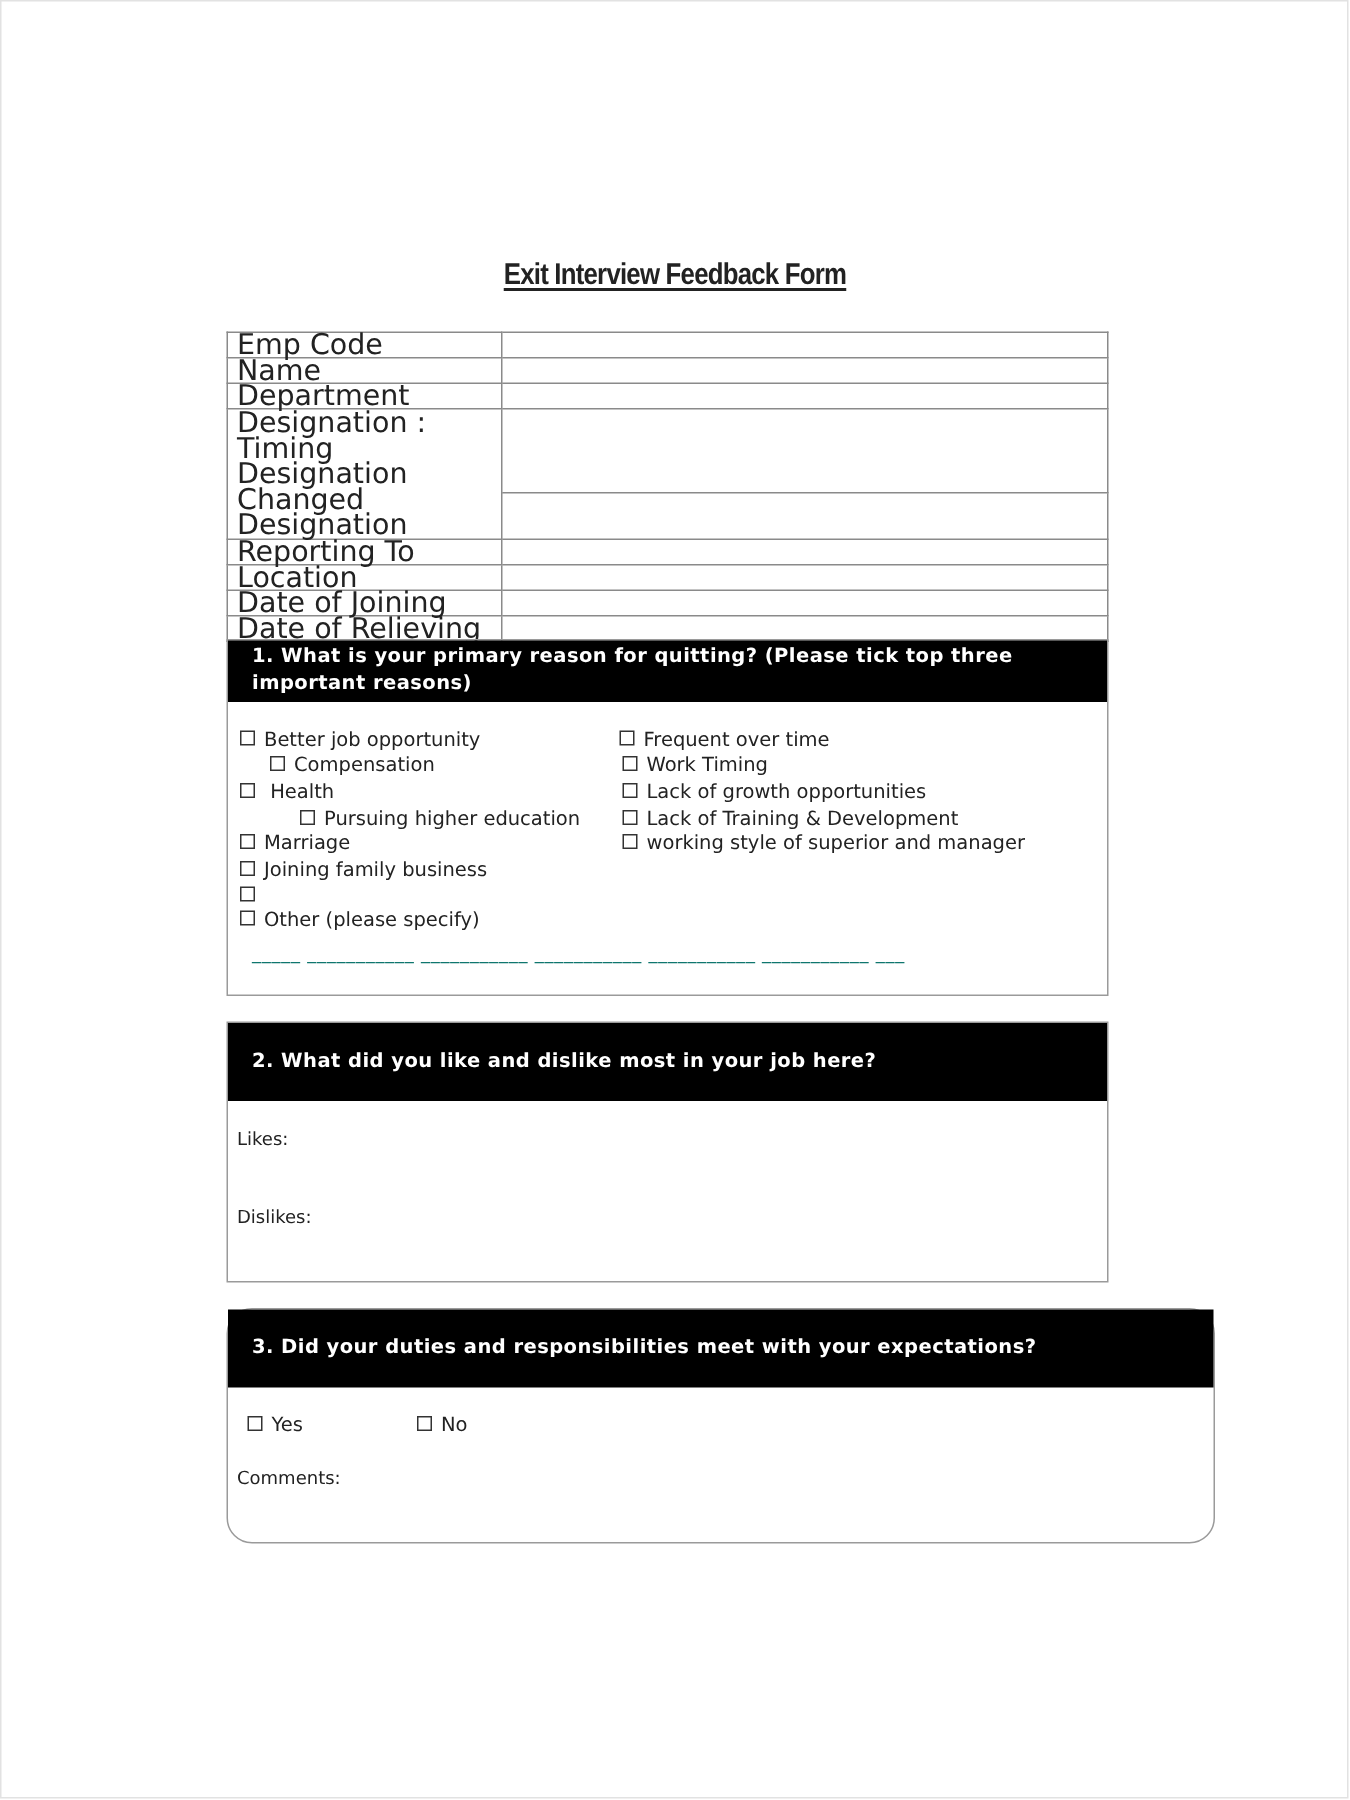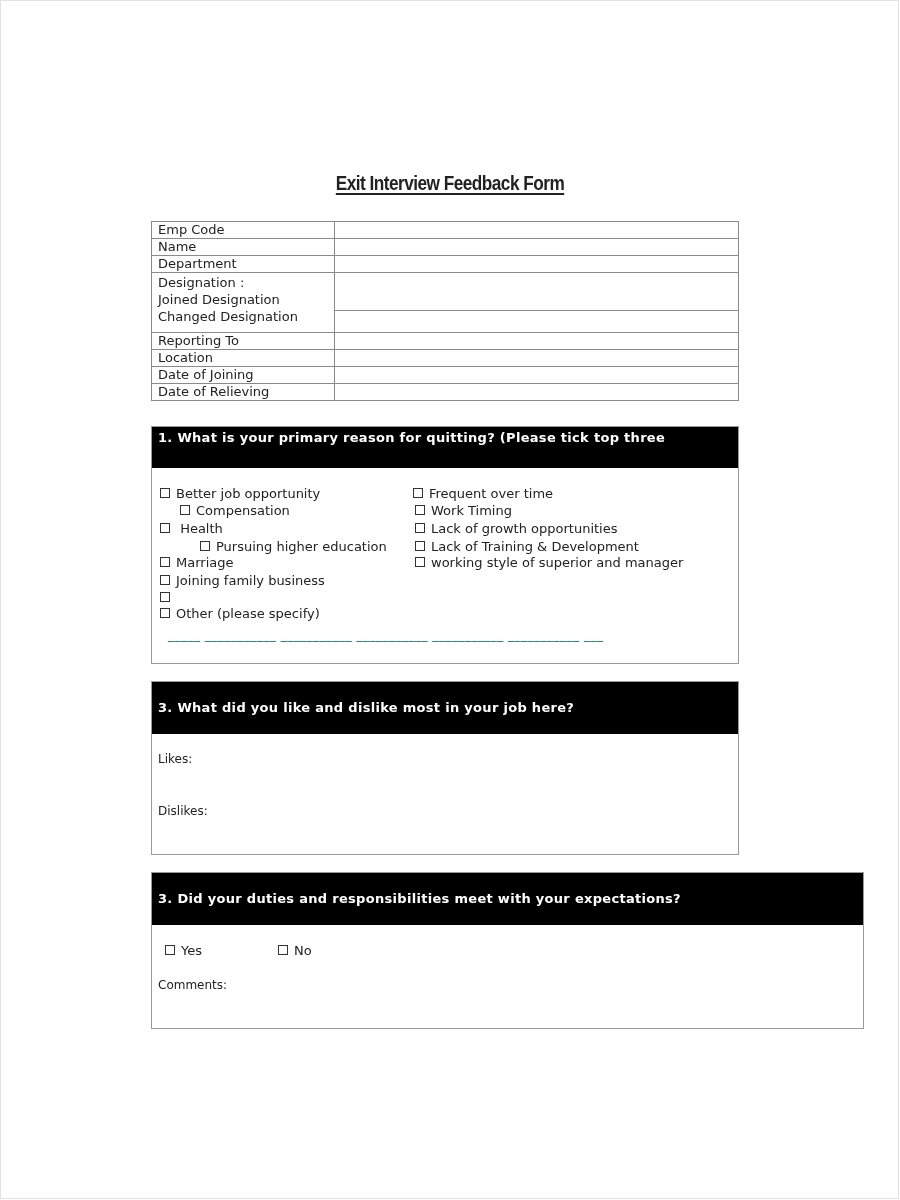--- a/index.html
+++ b/index.html
@@ -1,24 +1,24 @@
 <!DOCTYPE html>
 <html><head>
 <meta charset="utf-8">
 <style>
   html, body { margin:0; padding:0; background:#fff; }
   body { width:900px; height:1200px; position:relative; overflow:hidden; font-family:"DejaVu Sans", sans-serif; color:#222; }
   .page-edge { position:absolute; left:0; top:0; width:899px; height:1199px; border:1px solid #e2e2e2; box-sizing:border-box; }
   .title { position:absolute; left:0; width:900px; top:172px; text-align:center; font-family:"Liberation Sans Narrow","Liberation Sans", sans-serif; font-weight:bold; font-size:20px; letter-spacing:-0.6px; transform:scaleX(0.86); }
   .title span { text-decoration:underline; text-decoration-thickness:1.5px; text-underline-offset:3px; }
-  table.info { position:absolute; left:151px; top:221px; width:588px; border-collapse:collapse; font-size:13px; }
+  table.info { position:absolute; left:151px; top:221px; width:588px; border-collapse:collapse; font-size:19px; }
   table.info td { border:1.5px solid #8a8a8a; padding:0 6px; height:16px; line-height:16px; vertical-align:top; }
   table.info td.lbl { width:170px; }
   .section { position:absolute; border:1.5px solid #9a9a9a; box-sizing:border-box; }
-  .section .hdr { background:#000; color:#fff; font-weight:bold; font-size:13px; letter-spacing:0.3px; padding:0 6px; box-sizing:border-box; }
+  .section .hdr { background:#000; color:#fff; font-weight:bold; font-size:13px; letter-spacing:0.3px; padding:0 16px; box-sizing:border-box; }
   .section .body { position:relative; font-size:13px; }
   .opt { position:absolute; white-space:pre; font-size:13px; line-height:16px; }
   .cb { display:inline-block; width:8px; height:8px; border:1px solid #333; margin-right:6px; vertical-align:0px; }
   .dash { position:absolute; left:16px; top:160px; font-size:12px; letter-spacing:0.5px; color:#0f766e; white-space:pre; }
   .lbl2 { position:absolute; left:6px; font-size:12px; }
 </style>
 </head>
 <body>
 
 <div class="page-edge"></div>
@@ -35,21 +35,21 @@
     <td class="lbl">Name</td>
     <td></td>
   </tr>
   <tr>
     <td class="lbl">Department</td>
     <td></td>
   </tr>
   <tr>
     <td class="lbl" rowspan="2" style="height:58px;padding-top:1px;line-height:17px;">
       <div>Designation :</div>
-      <div>Joined Designation</div>
+      <div>Timing Designation</div>
       <div>Changed Designation</div>
     </td>
     <td style="height:36px;"></td>
   </tr>
   <tr>
     <td style="height:20px;"></td>
   </tr>
   <tr>
     <td class="lbl">Reporting To</td>
     <td></td>
@@ -65,20 +65,21 @@
   <tr>
     <td class="lbl">Date of Relieving</td>
     <td></td>
   </tr>
 </tbody>
   </table>
 
 <div class="section" style="left:151px;top:426px;width:588px;height:238px;">
   <div class="hdr" style="height:41px;padding-top:2px;line-height:18px;">
     <div>1. What is your primary reason for quitting? (Please tick top three</div>
+    <div>important reasons)</div>
   </div>
   <div class="body">
     <div class="opt" style="left:8px;top:18px;"><span class="cb"></span><span>Better job opportunity</span></div>
     <div class="opt" style="left:8px;top:35px;margin-left:20px;"><span class="cb"></span><span>Compensation</span></div>
     <div class="opt" style="left:8px;top:53px;"><span class="cb"></span><span> Health</span></div>
     <div class="opt" style="left:4px;top:71px;margin-left:44px;"><span class="cb"></span><span>Pursuing higher education</span></div>
     <div class="opt" style="left:8px;top:87px;"><span class="cb"></span><span>Marriage</span></div>
     <div class="opt" style="left:8px;top:105px;"><span class="cb"></span><span>Joining family business</span></div>
     <div class="opt" style="left:8px;top:122px;"><span class="cb"></span><span></span></div>
     <div class="opt" style="left:8px;top:138px;"><span class="cb"></span><span>Other (please specify)</span></div>
@@ -87,27 +88,27 @@
     <div class="opt" style="left:263px;top:35px;"><span class="cb"></span><span>Work Timing</span></div>
     <div class="opt" style="left:263px;top:53px;"><span class="cb"></span><span>Lack of growth opportunities</span></div>
     <div class="opt" style="left:263px;top:71px;"><span class="cb"></span><span>Lack of Training &amp; Development</span></div>
     <div class="opt" style="left:263px;top:87px;"><span class="cb"></span><span>working style of superior and manager</span></div>
 
     <div class="dash">_____ ___________ ___________ ___________ ___________ ___________ ___</div>
   </div>
 </div>
 
 <div class="section" style="left:151px;top:681px;width:588px;height:174px;">
-  <div class="hdr" style="height:52px;line-height:52px;">3. What did you like and dislike most in your job here?</div>
+  <div class="hdr" style="height:52px;line-height:52px;">2. What did you like and dislike most in your job here?</div>
   <div class="body" style="height:120px;">
     <div class="lbl2" style="top:18px;">Likes:</div>
     <div class="lbl2" style="top:70px;">Dislikes:</div>
   </div>
 </div>
 
-<div class="section" style="left:151px;top:872px;width:713px;height:157px;">
+<div class="section" style="left:151px;top:872px;width:659px;height:157px;border-radius:17px;">
   <div class="hdr" style="height:52px;line-height:52px;">3. Did your duties and responsibilities meet with your expectations?</div>
   <div class="body" style="height:103px;">
     <div class="opt" style="left:13px;top:18px;"><span class="cb"></span><span>Yes</span></div>
     <div class="opt" style="left:126px;top:18px;"><span class="cb"></span><span>No</span></div>
     <div class="lbl2" style="top:53px;">Comments:</div>
   </div>
 </div>
 
 </body></html>

